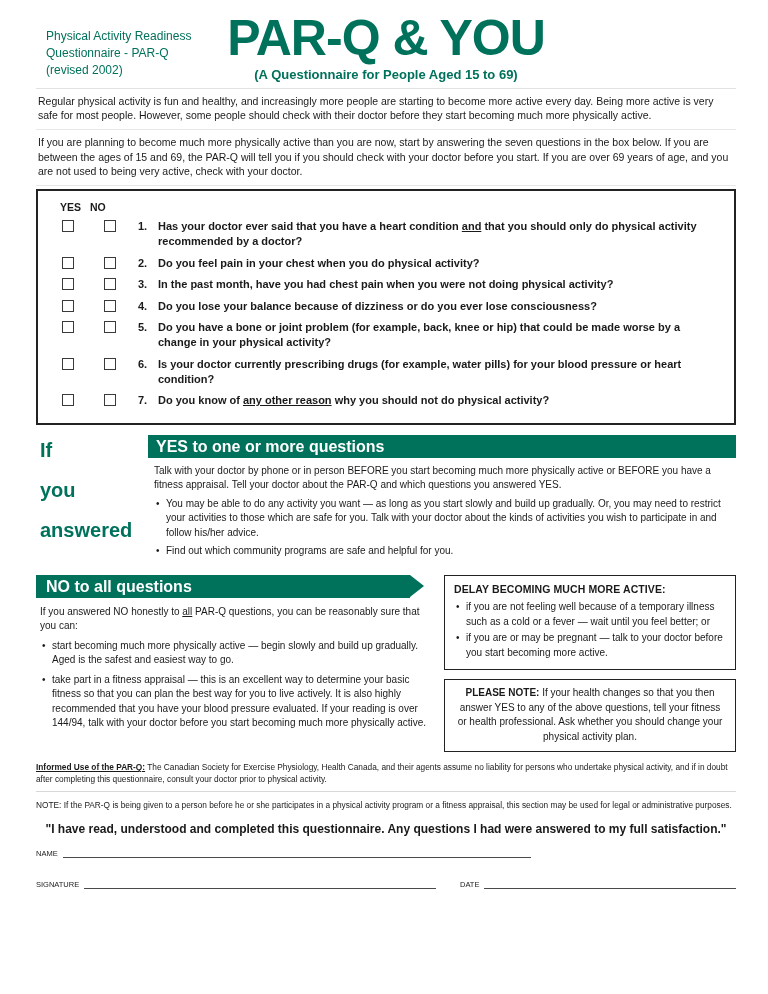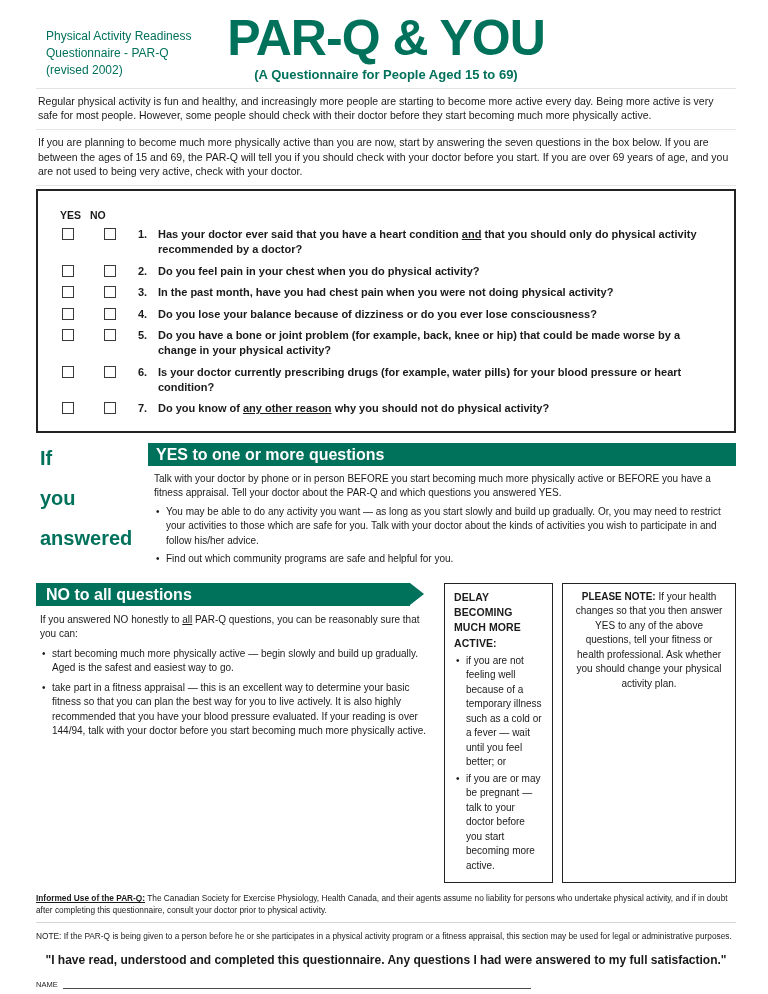--- a/index.html
+++ b/index.html
@@ -13,21 +13,21 @@
   .corner { position:absolute; left:10px; top:16px; color:#00715B; font-size:12px; line-height:1.4; }
   .corner span { display:block; }
   .title { text-align:center; color:#00715B; font-size:50px; font-weight:bold; letter-spacing:-1px; line-height:1.05; }
   .subtitle { text-align:center; color:#00715B; font-size:13px; font-weight:bold; margin-top:2px; padding-bottom:6px; border-bottom:1px solid #e2e2e2; }
 
   
   .intro-p { font-size:10.5px; line-height:1.4; padding:5px 2px 6px 2px; border-bottom:1px solid #e7e7e7; }
   .intro-p.last { border-bottom:none; }
 
   
-  .qbox { border:2px solid #222; margin-top:3px; padding:16px 0 8px 0; }
+  .qbox { border:2px solid #222; margin-top:3px; padding:8px 0 8px 0; }
   .q-head { display:flex; font-size:10.5px; font-weight:bold; margin:2px 0 4px 0; }
   .q-head .yes-l { margin-left:22px; }
   .q-head .no-l  { margin-left:9px; }
   .q-row { display:flex; align-items:flex-start; margin:6px 0; }
   .chk { width:12px; height:12px; border:1.5px solid #3a3a3a; flex:0 0 auto; margin-top:1px; background:#fff; }
   .chk-yes { margin-left:24px; }
   .chk-no  { margin-left:30px; }
   .q-num { width:20px; margin-left:22px; font-weight:bold; font-size:11px; line-height:1.35; flex:0 0 auto; }
   .q-text { flex:1; font-weight:bold; font-size:11px; line-height:1.4; padding-right:34px; }
   .u { text-decoration:underline; }
@@ -44,21 +44,21 @@
   .bullet::before { content:"•"; position:absolute; left:2px; top:0; }
 
   
   .no-section { display:flex; margin-top:12px; gap:14px; }
   .no-left { flex:1; min-width:0; }
   .no-band { background:#00715B; color:#fff; font-weight:bold; font-size:16px; height:23px; line-height:23px; padding:0 10px; position:relative; margin-right:20px; }
   .no-band::after { content:""; position:absolute; right:-14px; top:0; width:0; height:0;
                     border-top:11.5px solid transparent; border-bottom:11.5px solid transparent; border-left:14px solid #00715B; }
   .no-body { font-size:10px; line-height:1.45; padding:7px 0 0 4px; }
   .no-body p { margin-bottom:5px; }
-  .no-right { width:292px; flex:0 0 auto; display:flex; flex-direction:row; gap:9px; }
+  .no-right { width:292px; flex:0 0 auto; display:flex; flex-direction:column; gap:9px; }
   .delay-box { border:1.5px solid #222; padding:6px 9px 7px 9px; font-size:10px; line-height:1.45; }
   .delay-title { font-weight:bold; font-size:10.5px; margin-bottom:3px; letter-spacing:0.1px; }
   .delay-box .bullet { margin-bottom:2px; }
   .pn-box { border:1.5px solid #222; padding:6px 9px 7px 9px; font-size:10px; line-height:1.45; text-align:center; }
   .pn-label { font-weight:bold; }
 
   
   .informed { font-size:8.3px; line-height:1.45; margin-top:9px; padding-bottom:6px; border-bottom:1px solid #d8d8d8; }
   .informed .lbl { font-weight:bold; text-decoration:underline; }
 

